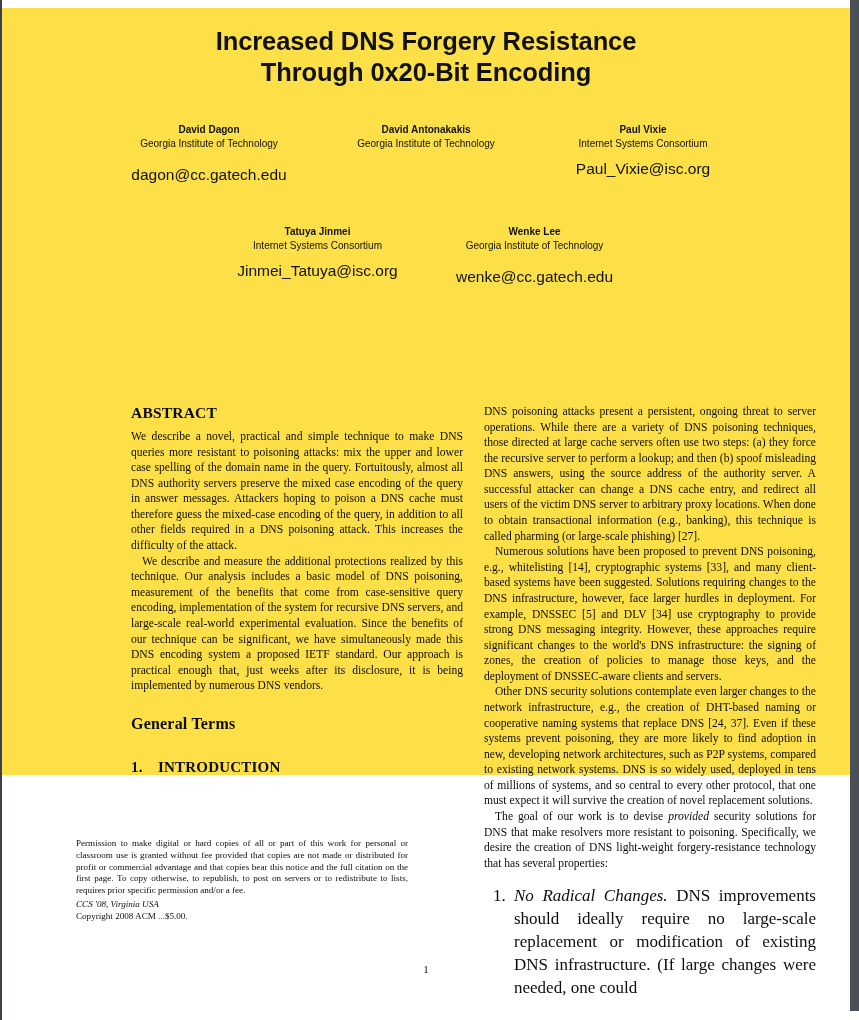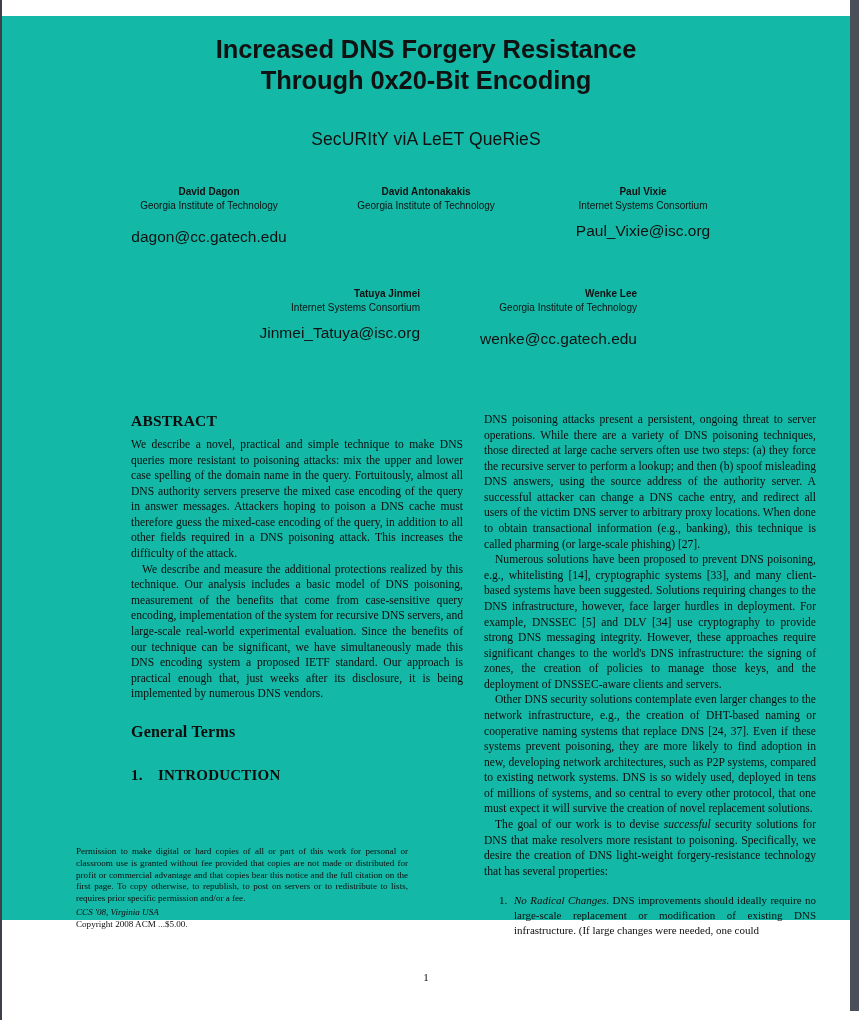--- a/index.html
+++ b/index.html
@@ -36,24 +36,24 @@
   .scroll-thumb {
     position: absolute;
     right: 0; top: 0;
     width: 9px; height: 1011px;
     background: #4a4f58;
   }
 
   
   #page {
     position: absolute;
-    left: 2px; top: 16px;
+    left: 2px; top: 8px;
     width: 848px;
-    height: 904px;
-    background: #14b8a6;
+    height: 767px;
+    background: #fde047;
     box-sizing: border-box;
   }
 
   
   .title-block {
     padding-top: 18px;
     text-align: center;
   }
   .paper-title {
     font-family: "Liberation Sans", "DejaVu Sans", sans-serif;
@@ -82,21 +82,21 @@
   }
   .authors-row.row2 { margin-top: 42px; }
   .author {
     text-align: center;
     font-family: "Liberation Sans", "DejaVu Sans", sans-serif;
     color: #111111;
     box-sizing: border-box;
     padding: 0 6px;
   }
   .authors-row.row1 .author { width: 217px; }
-  .authors-row.row2 .author { width: 217px; text-align: right; }
+  .authors-row.row2 .author { width: 217px; }
   .author-name {
     font-size: 10px;
     font-weight: bold;
     line-height: 1.25;
   }
   .author-affil {
     font-size: 10px;
     line-height: 1.22;
     margin-top: 1px;
   }
@@ -157,21 +157,21 @@
     line-height: 1.35;
     text-align: justify;
     margin: 0;
     color: #0d0d0d;
   }
 
   
   ol.props {
     margin: 14px 0 0 0;
     padding: 0 0 0 26px;
-    font-size: 11px;
+    font-size: 17px;
     line-height: 1.345;
     color: #0d0d0d;
   }
   ol.props li {
     text-align: justify;
     padding-left: 4px;
   }
   ol.props li i { font-style: italic; }
 
   
@@ -213,21 +213,20 @@
 
   <div class="edge-line-left"></div>
 
   <div id="page">
 
     <div class="title-block">
       <div class="paper-title">
         <span class="tl">Increased DNS Forgery Resistance</span>
         <span class="tl">Through 0x20-Bit Encoding</span>
       </div>
-      <div class="paper-subtitle">SecURItY viA LeET QueRieS</div>
     </div>
 
     <div class="authors-row row1">
       <div class="author">
         <div class="author-name">David Dagon</div>
         <div class="author-affil">Georgia Institute of Technology</div>
         <div class="author-email">dagon@cc.gatech.edu</div>
       </div>
       <div class="author">
         <div class="author-name">David Antonakakis</div>
@@ -265,21 +264,21 @@
         <h2 class="sec-head numbered">
           <span class="num">1.</span>
           <span>INTRODUCTION</span>
         </h2>
       </div>
 
       <div class="col">
         <p class="body">DNS poisoning attacks present a persistent, ongoing threat to server operations. While there are a variety of DNS poisoning techniques, those directed at large cache servers often use two steps: (a) they force the recursive server to perform a lookup; and then (b) spoof misleading DNS answers, using the source address of the authority server. A successful attacker can change a DNS cache entry, and redirect all users of the victim DNS server to arbitrary proxy locations. When done to obtain transactional information (e.g., banking), this technique is called pharming (or large-scale phishing) [27].</p>
         <p class="body">Numerous solutions have been proposed to prevent DNS poisoning, e.g., whitelisting [14], cryptographic systems [33], and many client-based systems have been suggested. Solutions requiring changes to the DNS infrastructure, however, face larger hurdles in deployment. For example, DNSSEC [5] and DLV [34] use cryptography to provide strong DNS messaging integrity. However, these approaches require significant changes to the world's DNS infrastructure: the signing of zones, the creation of policies to manage those keys, and the deployment of DNSSEC-aware clients and servers.</p>
         <p class="body">Other DNS security solutions contemplate even larger changes to the network infrastructure, e.g., the creation of DHT-based naming or cooperative naming systems that replace DNS [24, 37]. Even if these systems prevent poisoning, they are more likely to find adoption in new, developing network architectures, such as P2P systems, compared to existing network systems. DNS is so widely used, deployed in tens of millions of systems, and so central to every other protocol, that one must expect it will survive the creation of novel replacement solutions.</p>
-        <p class="body"><span>The goal of our work is to devise </span><span class="ital">successful</span><span> security solutions for DNS that make resolvers more resistant to poisoning. Specifically, we desire the creation of DNS light-weight forgery-resistance technology that has several properties:</span></p>
+        <p class="body"><span>The goal of our work is to devise </span><span class="ital">provided</span><span> security solutions for DNS that make resolvers more resistant to poisoning. Specifically, we desire the creation of DNS light-weight forgery-resistance technology that has several properties:</span></p>
 
         <ol class="props">
           <li><i>No Radical Changes.</i><span> DNS improvements should ideally require no large-scale replacement or modification of existing DNS infrastructure. (If large changes were needed, one could</span></li>
         </ol>
       </div>
     </div>
 
     <div class="notice">
       <div>Permission to make digital or hard copies of all or part of this work for personal or classroom use is granted without fee provided that copies are not made or distributed for profit or commercial advantage and that copies bear this notice and the full citation on the first page. To copy otherwise, to republish, to post on servers or to redistribute to lists, requires prior specific permission and/or a fee.</div>
       <div class="venue">CCS '08, Virginia USA</div>

